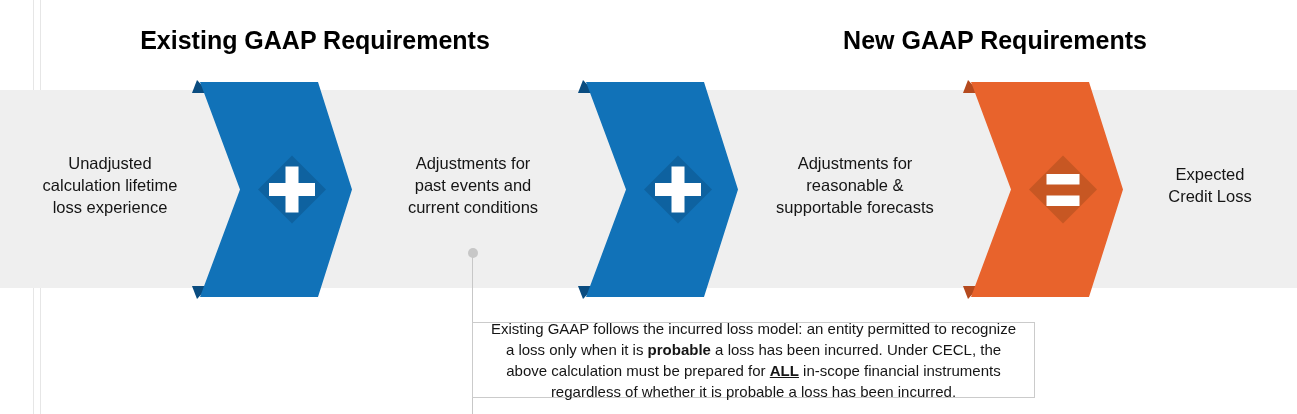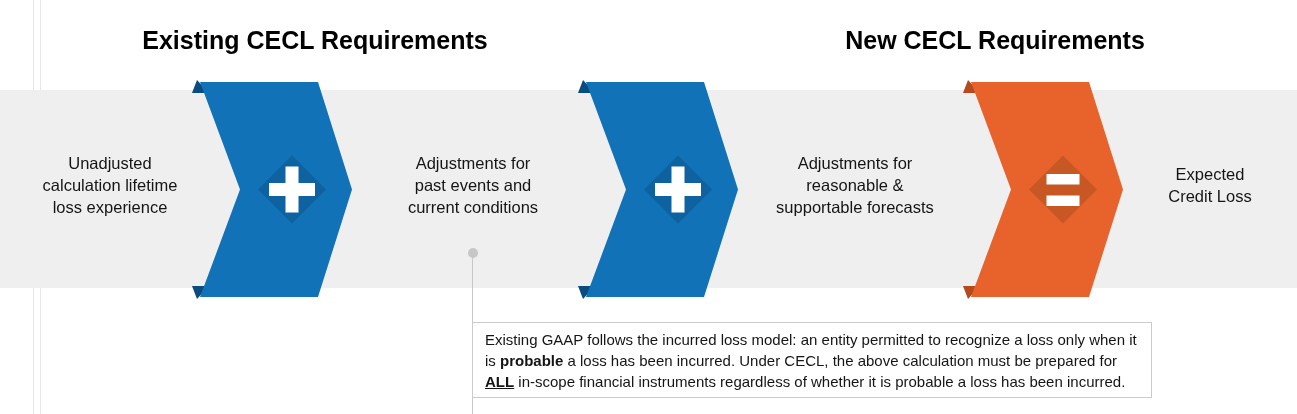--- a/index.html
+++ b/index.html
@@ -26,40 +26,40 @@
   .step.s2{left:378px;}
   .step.s3{left:760px;}
   .step.s4{left:1115px;}
   .chevron{position:absolute;top:80px;z-index:2;}
   .chevron.c1{left:192px;}
   .chevron.c2{left:578px;}
   .chevron.c3{left:963px;}
   .connector-line{position:absolute;left:472px;top:253px;width:1px;height:161px;background:#c7c7c7;z-index:2;}
   .connector-dot{position:absolute;left:468px;top:248px;width:10px;height:10px;border-radius:50%;background:#c7c7c7;z-index:2;}
   .note-box{
-    position:absolute;left:472px;top:322px;width:680px;height:76px;box-sizing:border-box;
+    position:absolute;left:472px;top:322px;width:563px;height:76px;box-sizing:border-box;
     background:#ffffff;border:1px solid #cbcbcb;z-index:4;
     display:flex;align-items:center;justify-content:center;
-    font-size:15px;line-height:21px;text-align:left;padding:16px 12px;color:#151515;
+    font-size:15px;line-height:21px;text-align:center;padding:16px 12px;color:#151515;
   }
   .seg-bold{font-weight:700;}
   .seg-bold-underline{font-weight:700;text-decoration:underline;}
 </style>
 </head>
 <body>
 
 <div class="stage">
 
   <div class="edge-line l1"></div>
   <div class="edge-line l2"></div>
 
   <div class="band"></div>
 
-  <h1 class="title left">Existing CECL Requirements</h1>
-  <h1 class="title right">New CECL Requirements</h1>
+  <h1 class="title left">Existing GAAP Requirements</h1>
+  <h1 class="title right">New GAAP Requirements</h1>
 
   <div class="step s1">Unadjusted
 calculation lifetime
 loss experience</div>
   <div class="step s2">Adjustments for
 past events and
 current conditions</div>
   <div class="step s3">Adjustments for
 reasonable &amp;
 supportable forecasts</div>

